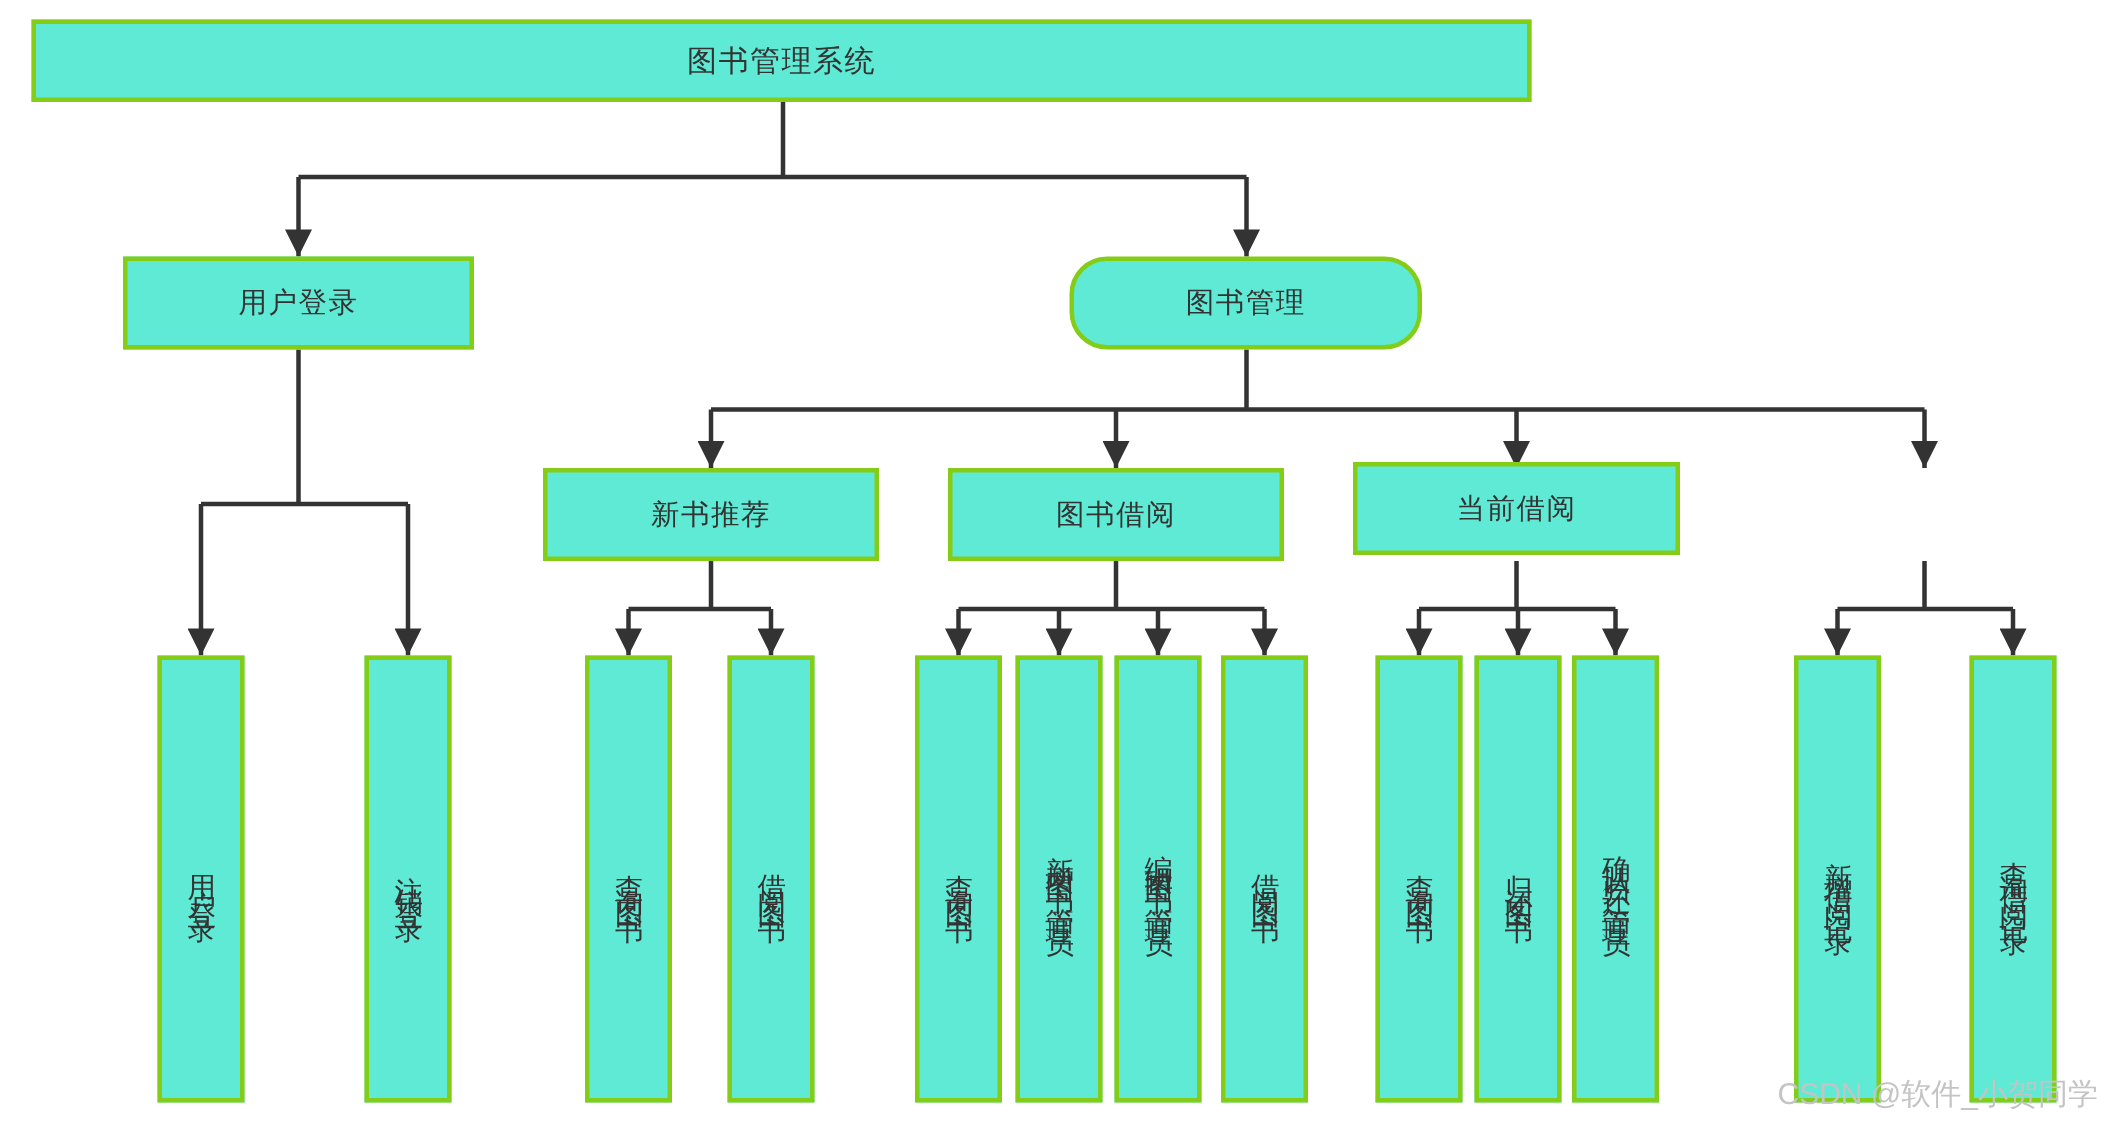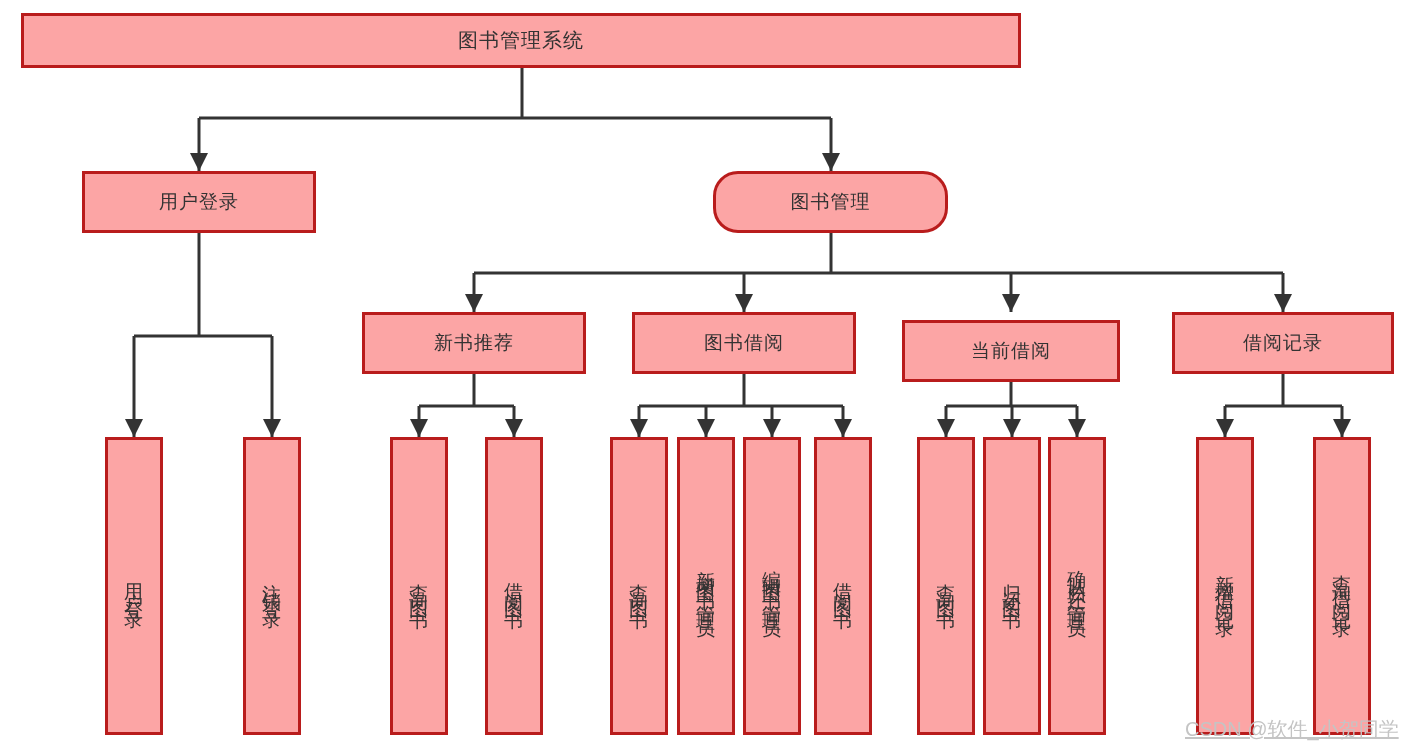--- a/index.html
+++ b/index.html
@@ -22,22 +22,22 @@
     pointer-events: none;
   }
   .wire {
     stroke: #333333;
     stroke-width: 3;
     fill: none;
   }
   .node {
     position: absolute;
     box-sizing: border-box;
-    background: #fca5a5;
-    border: 3px solid #b91c1c;
+    background: #5eead4;
+    border: 3px solid #84cc16;
     color: #333333;
     display: flex;
     align-items: center;
     justify-content: center;
     text-align: center;
   }
   .hbox {
     font-size: 19px;
     letter-spacing: 1px;
   }
@@ -56,21 +56,20 @@
     letter-spacing: 7px;
   }
   .watermark {
     position: absolute;
     left: 1185px;
     top: 716px;
     font-size: 20px;
     color: #c4c4c4;
     white-space: nowrap;
     z-index: 5;
-    text-decoration: underline;
   }
 </style>
 </head>
 <body>
 
 <div class="stage">
 
   <svg class="wires" width="1405" height="747" viewBox="0 0 1405 747">
     <defs>
       <marker id="arrow" viewBox="0 0 10 10" refX="10" refY="5" markerWidth="24" markerHeight="18" markerUnits="userSpaceOnUse" orient="auto">
@@ -123,25 +122,22 @@
   <div class="node hbox" style="left:713px; top:171px; width:235px; height:62px;border-radius:25px;">
     <span>图书管理</span>
   </div>
 
   <div class="node hbox" style="left:632px; top:312px; width:224px; height:62px;">
     <span>图书借阅</span>
   </div>
   <div class="node hbox" style="left:362px; top:312px; width:224px; height:62px;">
     <span>新书推荐</span>
   </div>
-  <div class="node hbox" style="left:902px; top:320px; width:218px; height:62px;">
+  <div class="node hbox" style="left:902px; top:308px; width:218px; height:62px;">
     <span>当前借阅</span>
-  </div>
-  <div class="node hbox" style="left:1172px; top:312px; width:222px; height:62px;">
-    <span>借阅记录</span>
   </div>
 
   <div class="node vbox" style="left:105px; top:437px; width:58px; height:298px;">
     <span>用户登录</span>
   </div>
   <div class="node vbox" style="left:243px; top:437px; width:58px; height:298px;">
     <span>注销登录</span>
   </div>
 
   <div class="node vbox" style="left:390px; top:437px; width:58px; height:298px;">

